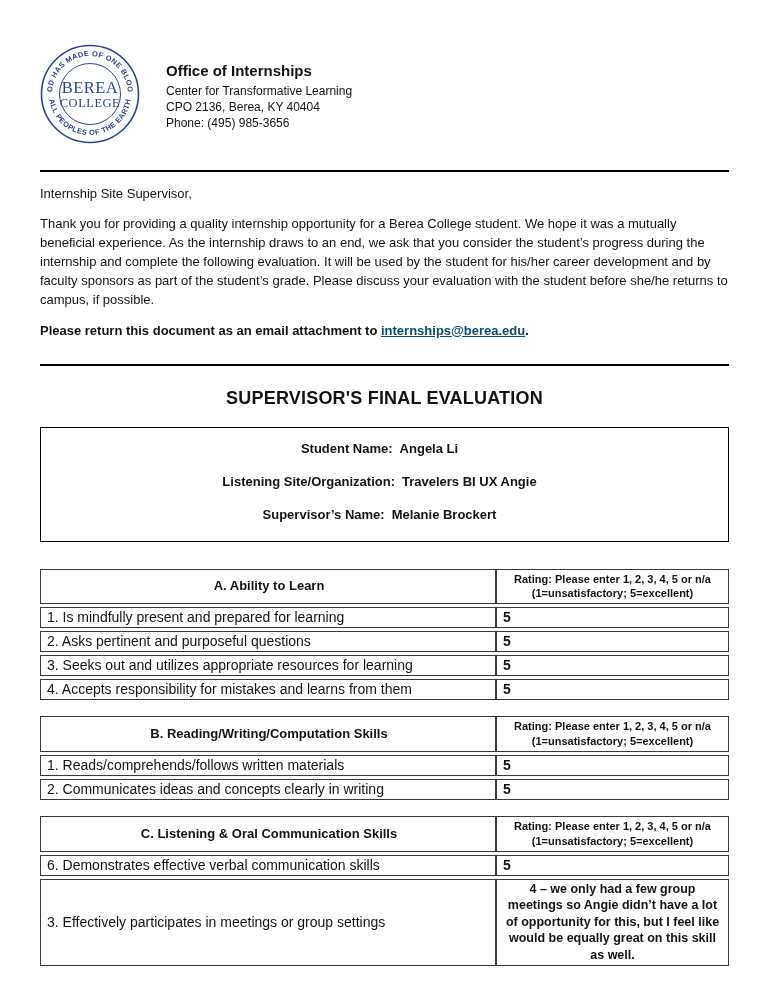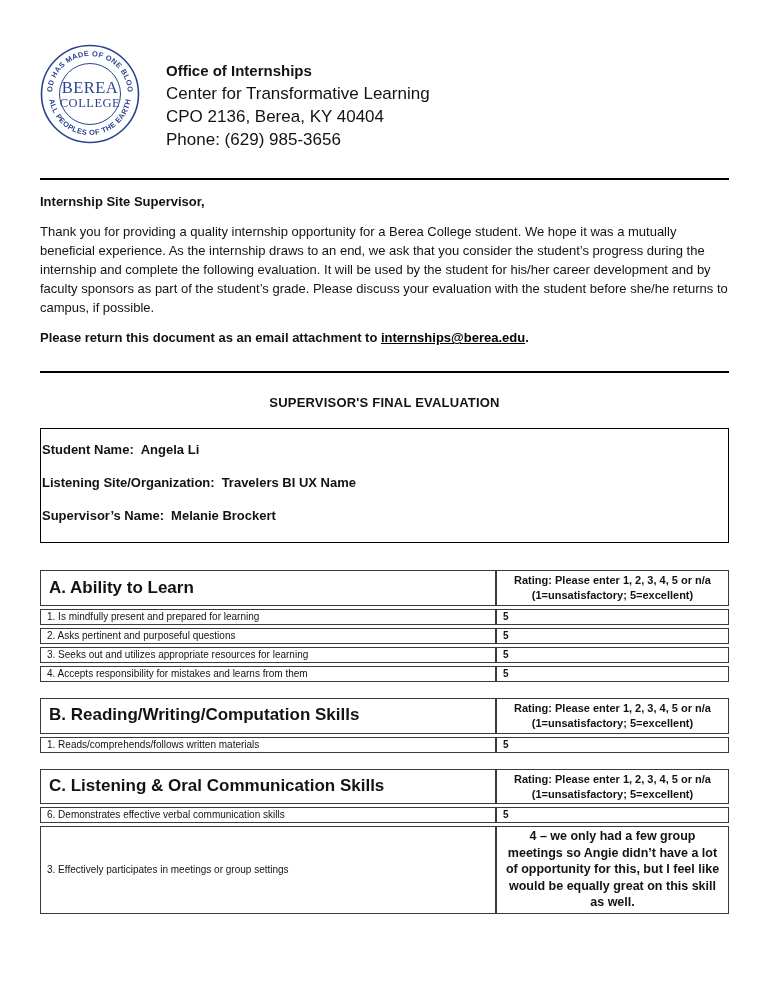--- a/index.html
+++ b/index.html
@@ -11,55 +11,55 @@
     color: #131313;
     overflow: hidden;
   }
   .page { padding: 44px 39px 0 40px; }
 
   
   .letterhead { display: flex; align-items: flex-start; }
   .logo { width: 100px; height: 100px; flex: 0 0 auto; }
   .lh-text { margin-left: 26px; padding-top: 18px; }
   .lh-office { font-weight: bold; font-size: 15px; margin-bottom: 4px; }
-  .lh-line { font-size: 17px; line-height: 1.35; }
+  .lh-line { font-size: 12px; line-height: 1.35; }
 
   .rule { border: none; border-top: 2.5px solid #000; margin: 26px 0 0 0; }
 
-  .salutation { font-size: 13px; margin: 14px 0 0 0; font-weight: bold; }
+  .salutation { font-size: 13px; margin: 14px 0 0 0; }
   .body-par { font-size: 13px; line-height: 1.47; margin: 13px 0 0 0; }
   .return-line { font-size: 13px; font-weight: bold; margin: 13px 0 14px 0; }
-  .return-line a { color: #000000; text-decoration: underline; cursor: pointer; }
+  .return-line a { color: #0c4a6e; text-decoration: underline; cursor: pointer; }
 
   .doc-title {
     text-align: center;
-    font-size: 13px;
+    font-size: 18px;
     font-weight: bold;
     margin: 22px 0 18px 0;
     letter-spacing: 0.2px;
   }
 
-  .info-box { border: 1px solid #000; padding: 13px 11px 1px 1px; margin-bottom: 24px; }
+  .info-box { border: 1px solid #000; padding: 13px 11px 1px 1px; margin-bottom: 24px; text-align: center; }
   .info-line { font-weight: bold; font-size: 13px; margin-bottom: 18px; }
   .info-value { margin-left: 7px; }
 
   .eval-table {
     width: 100%;
     border-collapse: separate;
     border-spacing: 0 3px;
     margin-bottom: 10px;
     table-layout: fixed;
   }
   .eval-table td {
     border: 1px solid #3a3a3a;
     padding: 1px 6px 2px 6px;
-    font-size: 10px;
+    font-size: 14px;
     vertical-align: middle;
   }
-  td.sec-title { font-weight: bold; font-size: 17px; padding-left: 8px; }
+  td.sec-title { font-weight: bold; font-size: 13px; padding-left: 8px; text-align: center; }
   td.rate-head {
     text-align: center;
     font-weight: bold;
     font-size: 11px;
     line-height: 1.35;
     padding: 2px 4px;
   }
   col.item-col { width: 456px; }
   col.rate-col { width: 233px; }
   td.rating { font-weight: bold; }
@@ -86,37 +86,37 @@
           <textPath href="#arcBottom" startOffset="50%" text-anchor="middle">ALL PEOPLES OF THE EARTH</textPath>
         </text>
         <text x="50" y="49" text-anchor="middle" font-size="16.5" letter-spacing="0.5" fill="#2a4490" font-family="Liberation Serif, serif">BEREA</text>
         <text x="50" y="63" text-anchor="middle" font-size="12.5" letter-spacing="0.5" fill="#2a4490" font-family="Liberation Serif, serif">COLLEGE</text>
       </svg>
     </div>
     <div class="lh-text">
       <div class="lh-office">Office of Internships</div>
       <div class="lh-line">Center for Transformative Learning</div>
       <div class="lh-line">CPO 2136, Berea, KY 40404</div>
-      <div class="lh-line">Phone:  (629) 985-3656</div>
+      <div class="lh-line">Phone:  (495) 985-3656</div>
     </div>
   </header>
 
   <hr class="rule">
 
   <p class="salutation">Internship Site Supervisor,</p>
   <p class="body-par">Thank you for providing a quality internship opportunity for a Berea College student.  We hope it was a mutually beneficial experience.  As the internship draws to an end, we ask that you consider the student’s progress during the internship and complete the following evaluation.  It will be used by the student for his/her career development and by faculty sponsors as part of the student’s grade.  Please discuss your evaluation with the student before she/he returns to campus, if possible.</p>
   <p class="return-line"><span>Please return this document as an email attachment to </span><a>internships@berea.edu</a><span>.</span></p>
 
   <hr class="rule">
 
   <h1 class="doc-title">SUPERVISOR'S FINAL EVALUATION</h1>
 
   <div class="info-box">
     <div class="info-line"><span>Student Name:</span><span class="info-value">Angela Li</span></div>
-    <div class="info-line"><span>Listening Site/Organization:</span><span class="info-value">Travelers BI UX Name</span></div>
+    <div class="info-line"><span>Listening Site/Organization:</span><span class="info-value">Travelers BI UX Angie</span></div>
     <div class="info-line"><span>Supervisor’s Name:</span><span class="info-value">Melanie Brockert</span></div>
   </div>
 
   <table class="eval-table">
     <colgroup>
         <col class="item-col">
         <col class="rate-col">
       </colgroup>
     <tbody>
       <tr>
@@ -155,20 +155,24 @@
         <td class="sec-title">B. Reading/Writing/Computation Skills</td>
         <td class="rate-head">
           <div>Rating:  Please enter 1, 2, 3, 4, 5 or n/a</div>
           <div>(1=unsatisfactory; 5=excellent)</div>
         </td>
       </tr>
       <tr>
         <td>1. Reads/comprehends/follows written materials</td>
         <td class="rating">5</td>
       </tr>
+      <tr>
+        <td>2. Communicates ideas and concepts clearly in writing</td>
+        <td class="rating">5</td>
+      </tr>
     </tbody>
   </table>
 
   <table class="eval-table">
     <colgroup>
         <col class="item-col">
         <col class="rate-col">
       </colgroup>
     <tbody>
       <tr>

